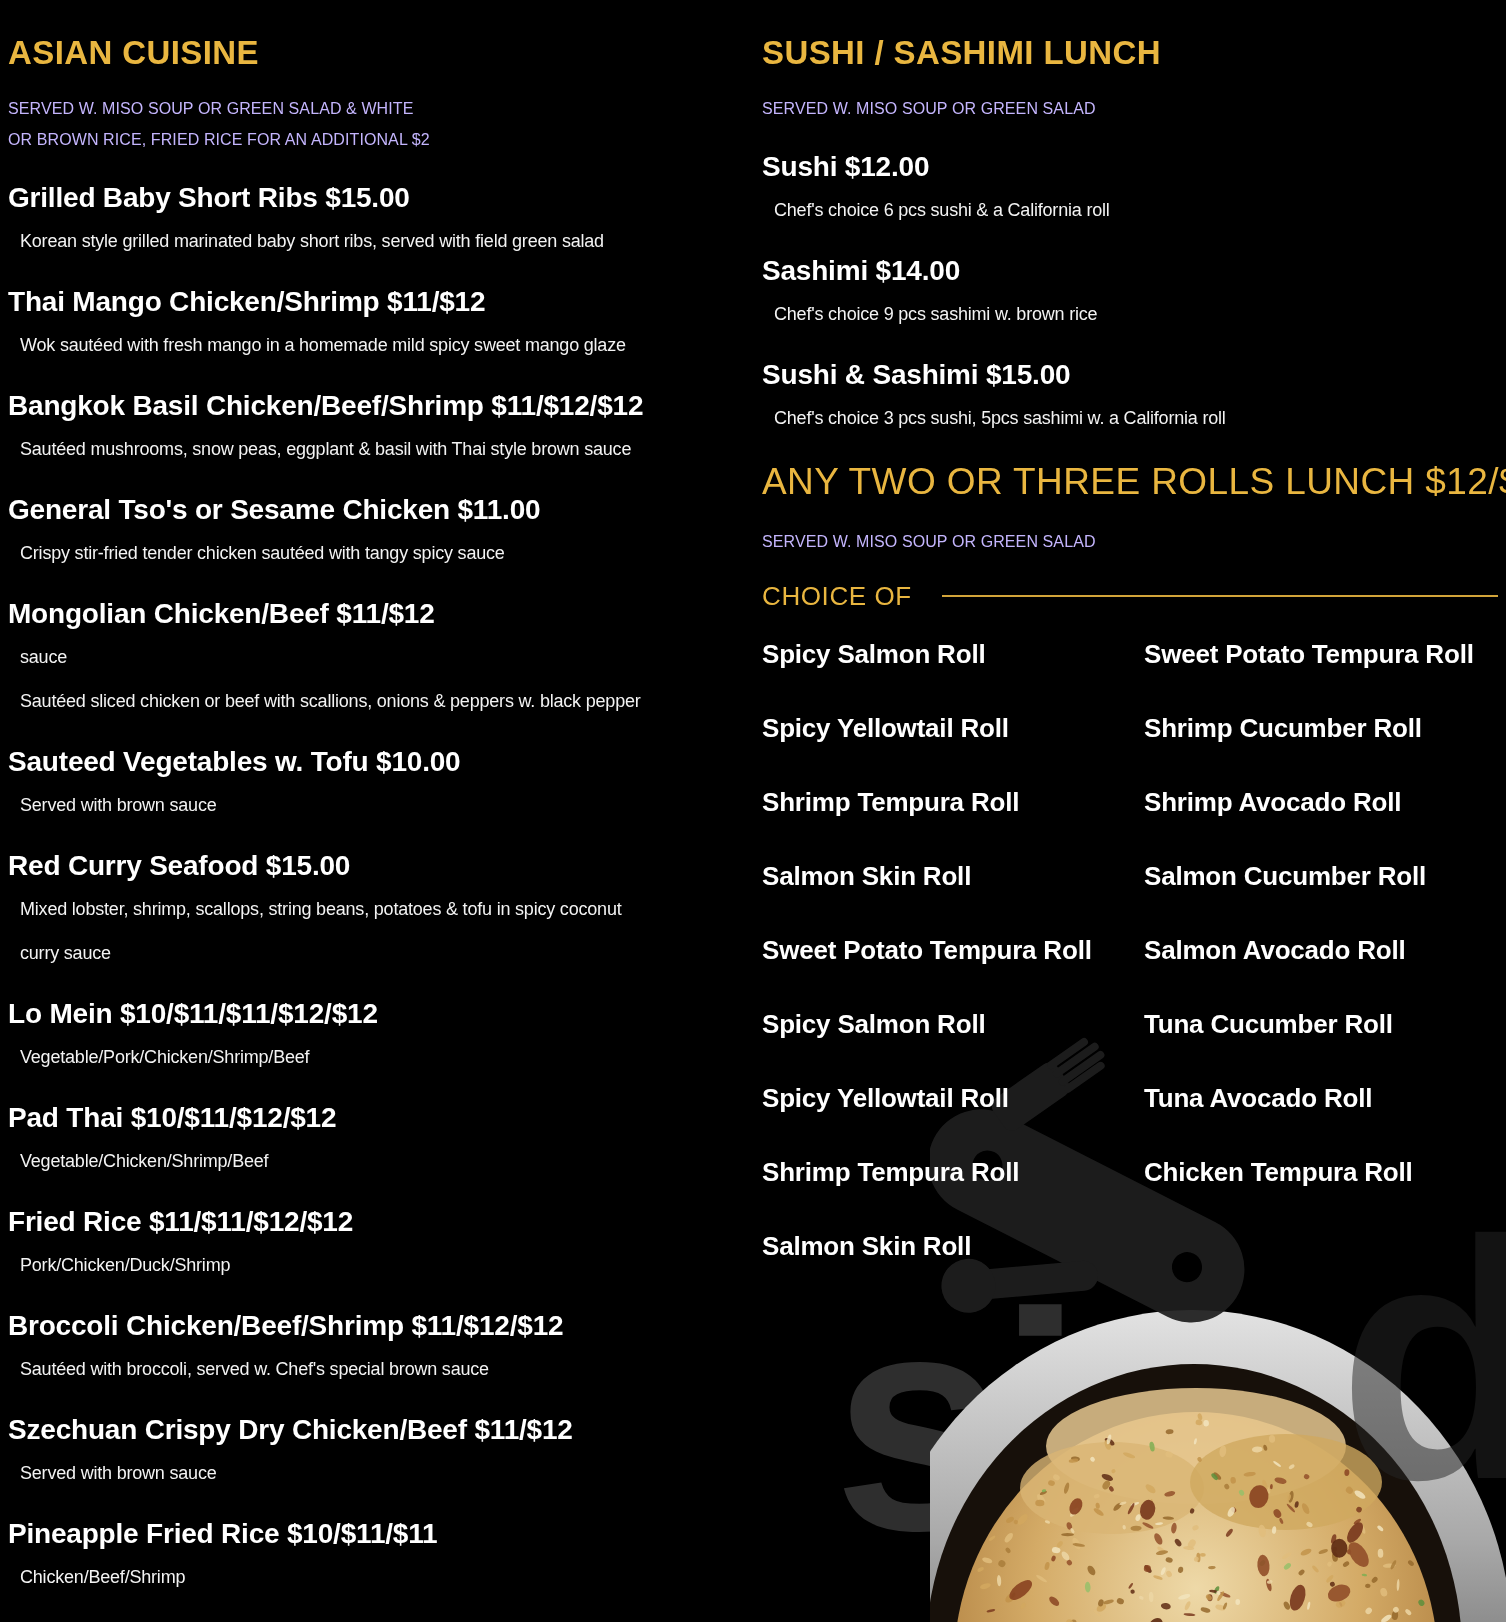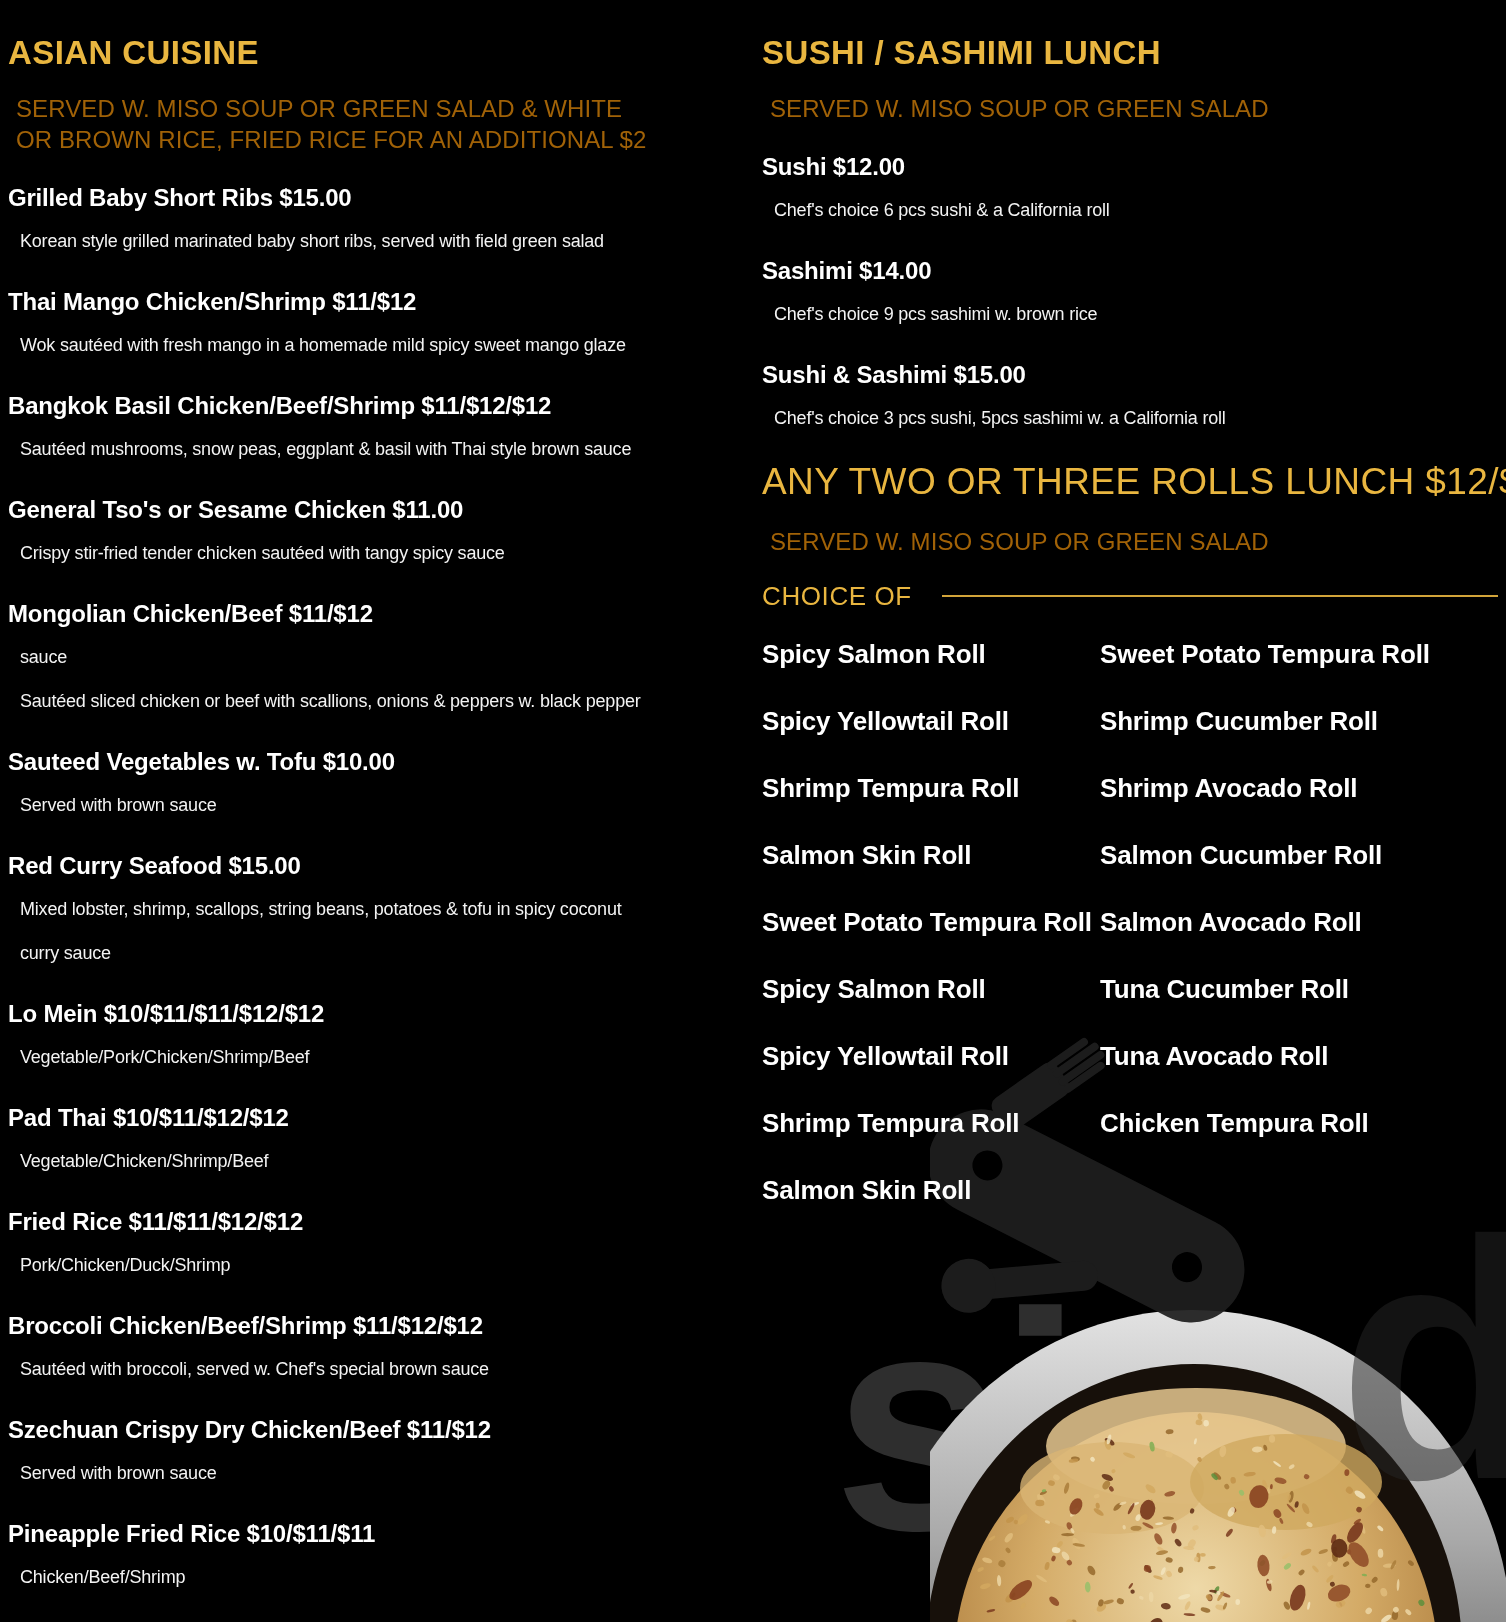--- a/index.html
+++ b/index.html
@@ -16,44 +16,44 @@
   .col { position:absolute; top:36px; }
   .col-left  { left:8px;   width:720px; }
   .col-right { left:762px; width:736px; }
   .col { z-index:4; }
 
   .sec-title {
     font-size:33px; font-weight:600; letter-spacing:0.4px;
     color:var(--accent); margin:0 0 24px; line-height:33px; white-space:nowrap;
   }
   .sec-note {
-    font-size:24px; line-height:31px; color:#a16207;
-    margin:0 8px 28px; white-space:nowrap; letter-spacing:0.1px;
+    font-size:16px; line-height:31px; color:#c4b5fd;
+    margin:0 0 28px; white-space:nowrap; letter-spacing:0.1px;
   }
   .item { margin-bottom:30px; }
   .item-title {
-    font-size:24px; line-height:30px; font-weight:700; color:#fff;
+    font-size:28px; line-height:30px; font-weight:700; color:#fff;
     margin:11px 0 10px; letter-spacing:-0.2px; white-space:nowrap;
   }
   .item-desc {
     font-size:18px; line-height:32px; color:#f3f3f3; margin:12px;
     letter-spacing:-0.2px; white-space:nowrap;
   }
   .rolls-title {
     font-size:37px; line-height:36px; font-weight:500; color:var(--accent);
     margin:14px 0 26px; letter-spacing:0.4px; white-space:nowrap;text-align:right;
   }
   .choice-row { display:flex; align-items:center; margin:24px 0 28px; height:30px;text-align:right; }
   .choice-label {
     font-size:26px; font-weight:500; color:var(--accent);
     letter-spacing:0.6px; white-space:nowrap;
   }
   .choice-line { flex:1; height:2px; background:var(--accent); margin-left:30px; opacity:0.9; }
   .rolls-grid {
-    display:grid; grid-template-columns:338px auto; row-gap:37px;
+    display:grid; grid-template-columns:338px auto; row-gap:37px;gap:44px;
   }
   .roll-name {
     font-size:26px; line-height:30px; font-weight:700; color:#fff;
     letter-spacing:-0.2px; white-space:nowrap;
   }
 
   .wm-si {
     position:absolute; left:833px; top:1272px; z-index:0;
     font-size:310px; font-weight:700; color:#2e2e2e; letter-spacing:-8px;
     line-height:300px;

